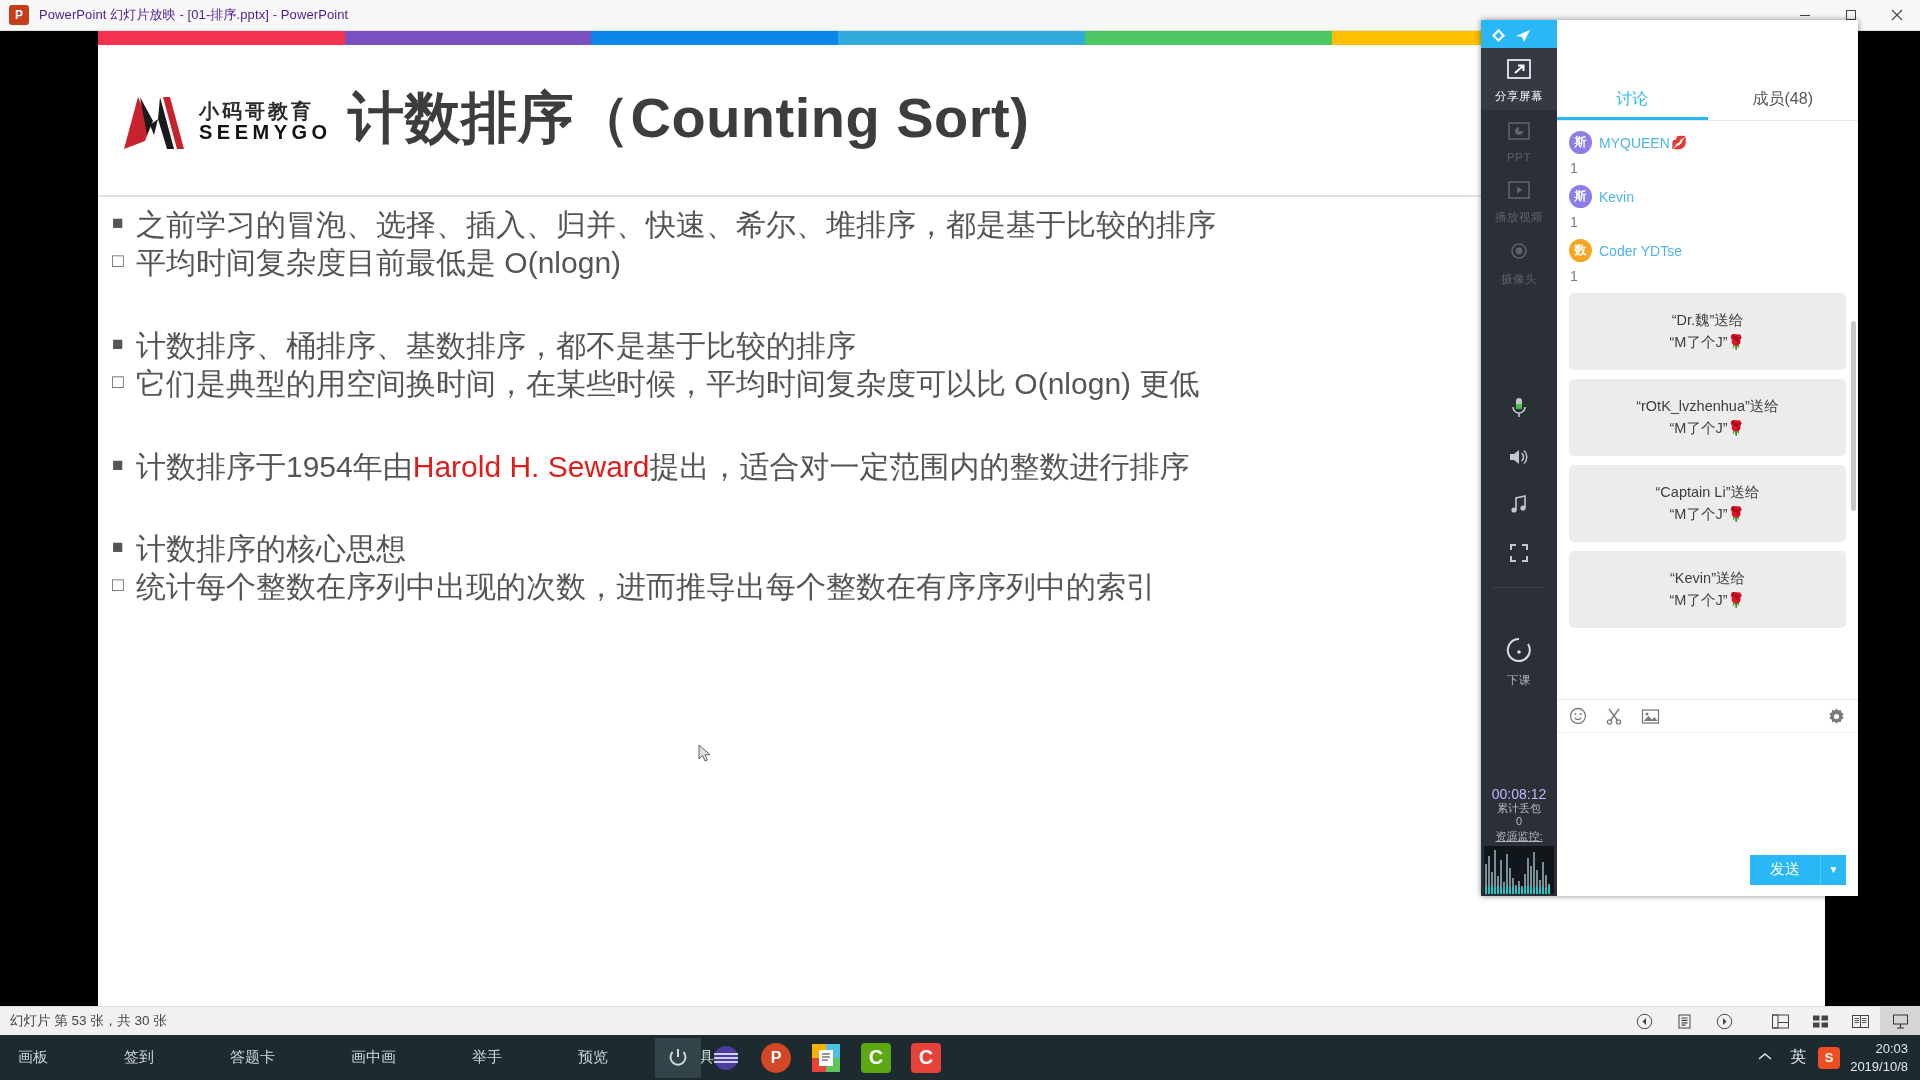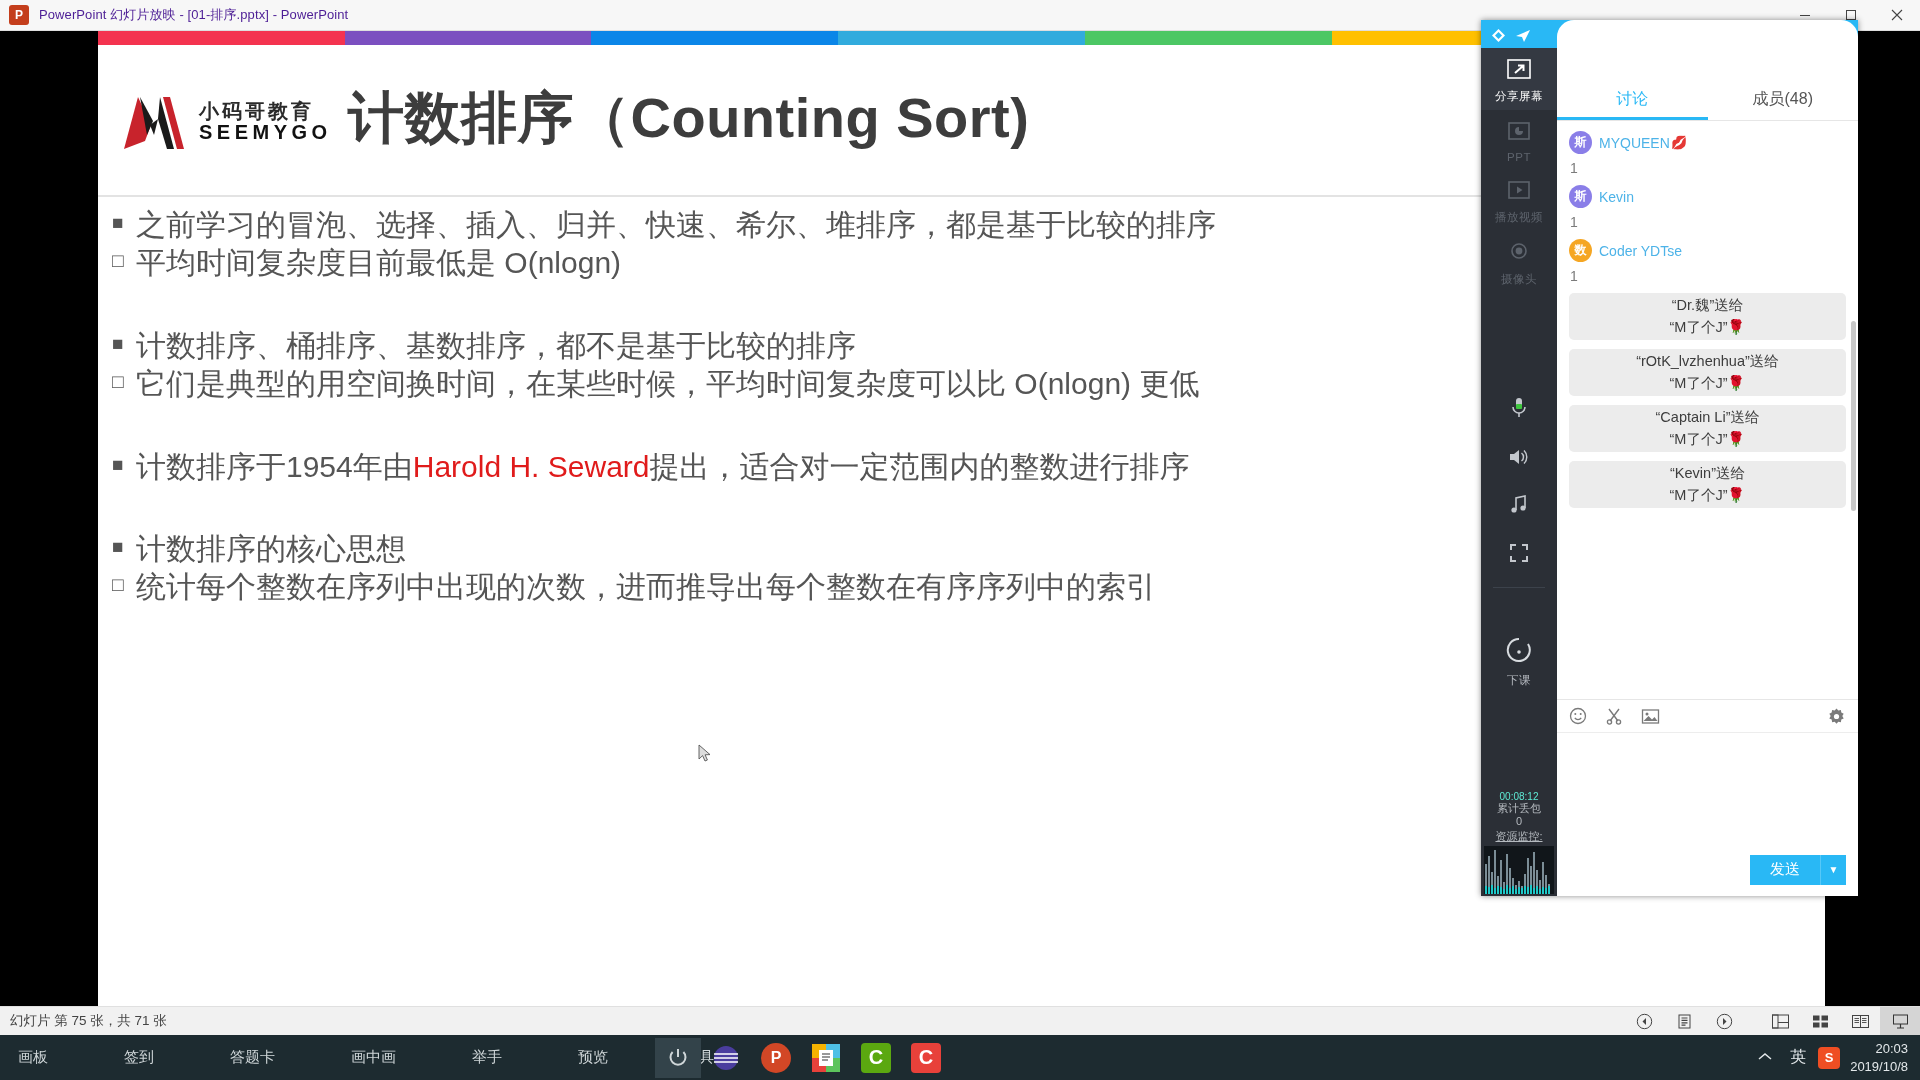--- a/index.html
+++ b/index.html
@@ -126,31 +126,31 @@
   }
   .tl-item.active { background: #343942; color: #fff; }
   .tl-item.dim { color: #5d636c; }
   .tl-label { font-size: 11.5px; margin-top: 3px; letter-spacing: .5px; }
   .tl-small { width: 76px; padding: 11px 0; text-align: center; color: #c3c7cd; }
   .tl-divider { width: 52px; height: 1px; background: #3c424b; margin: 8px auto; }
   .tc-stats {
     position: absolute; left: 0; bottom: 0; width: 76px; text-align: center;
     color: #c9ced4; padding-bottom: 2px;
   }
-  .st-time { font-size: 10px; color: #5eead4; }
+  .st-time { font-size: 14px; color: #c4b5fd; }
   .st-line { font-size: 11px; line-height: 1.25; color: #b5babf; }
   .st-link { font-size: 11px; color: #b5babf; text-decoration: underline; }
   .st-graph {
     width: 70px; height: 48px; margin: 2px auto 0;
     background: #11161a; position: relative; overflow: hidden;
   }
   .st-graph i { position: absolute; bottom: 0; width: 2px; background: #7b8d96; }
   .st-graph i.cy { background: #1ec8c8; }
 
-  .tc-right { position: absolute; left: 76px; top: 0; width: 301px; height: 876px; background:#fff;border-radius:17px; }
+  .tc-right { position: absolute; left: 76px; top: 0; width: 301px; height: 876px; background:#fff; }
   .tc-tabs {
     position: absolute; left: 0; top: 58px; width: 301px; height: 43px;
     display: flex; border-bottom: 1px solid #e6e6e6; background: #fff;
   }
   .tc-tab {
     flex: 1; display: flex; align-items: center; justify-content: center;
     font-size: 16px; color: #555;
   }
   .tc-tab.active { color: #29b8f5; box-shadow: inset 0 -3px 0 #29b8f5; }
 
@@ -163,21 +163,21 @@
   .avatar {
     width: 23px; height: 23px; border-radius: 50%;
     color: #fff; font-size: 12px; display: flex; align-items: center; justify-content: center;
     flex: 0 0 auto; font-weight: 600;
   }
   .msg-name { margin-left: 7px; font-size: 14px; color: #4db3e8; }
   .emoji-lips { margin-left: 2px; font-size: 13px; }
   .msg-body { font-size: 14px; color: #7b7b7b; margin: 6px 0 0 1px; }
 
   .gift {
-    background: #ececec; border-radius: 5px; padding: 1px 8px;
+    background: #ececec; border-radius: 5px; padding: 16px 8px;
     text-align: center; font-size: 14.5px; color: #3d3d3d; margin-bottom: 9px;
     line-height: 1.55;
   }
   .gift .l2 { display: block; }
 
   .chat-scroll {
     position: absolute; right: 2px; top: 200px; width: 5px; height: 190px;
     background: #c8c8c8; border-radius: 3px;
   }
 
@@ -347,21 +347,21 @@
           </div>
         </div>
 
         <svg class="cursor" viewBox="0 0 14 20">
           <path d="M1 1 L1 15 L4.6 11.6 L7 17 L9.4 16 L7.1 10.8 L12 10.6 Z" fill="#ddd" stroke="#555" stroke-width="0.9"></path>
         </svg>
       </div>
     </div>
 
     <div class="statusbar">
-      <div class="sb-text">幻灯片 第 75 张，共 71 张</div>
+      <div class="sb-text">幻灯片 第 53 张，共 30 张</div>
       <div class="sb-right">
         <div class="sb-ico">
           <svg width="17" height="17" viewBox="0 0 17 17">
               <circle cx="8.5" cy="8.5" r="7.2" fill="none" stroke="#444"></circle>
               <path d="M10 5 L6.5 8.5 L10 12 Z" fill="#444"></path>
             </svg>
         </div>
         <div class="sb-ico">
           <svg width="17" height="17" viewBox="0 0 17 17">
               <rect x="3" y="2" width="11" height="13" fill="none" stroke="#444"></rect>

